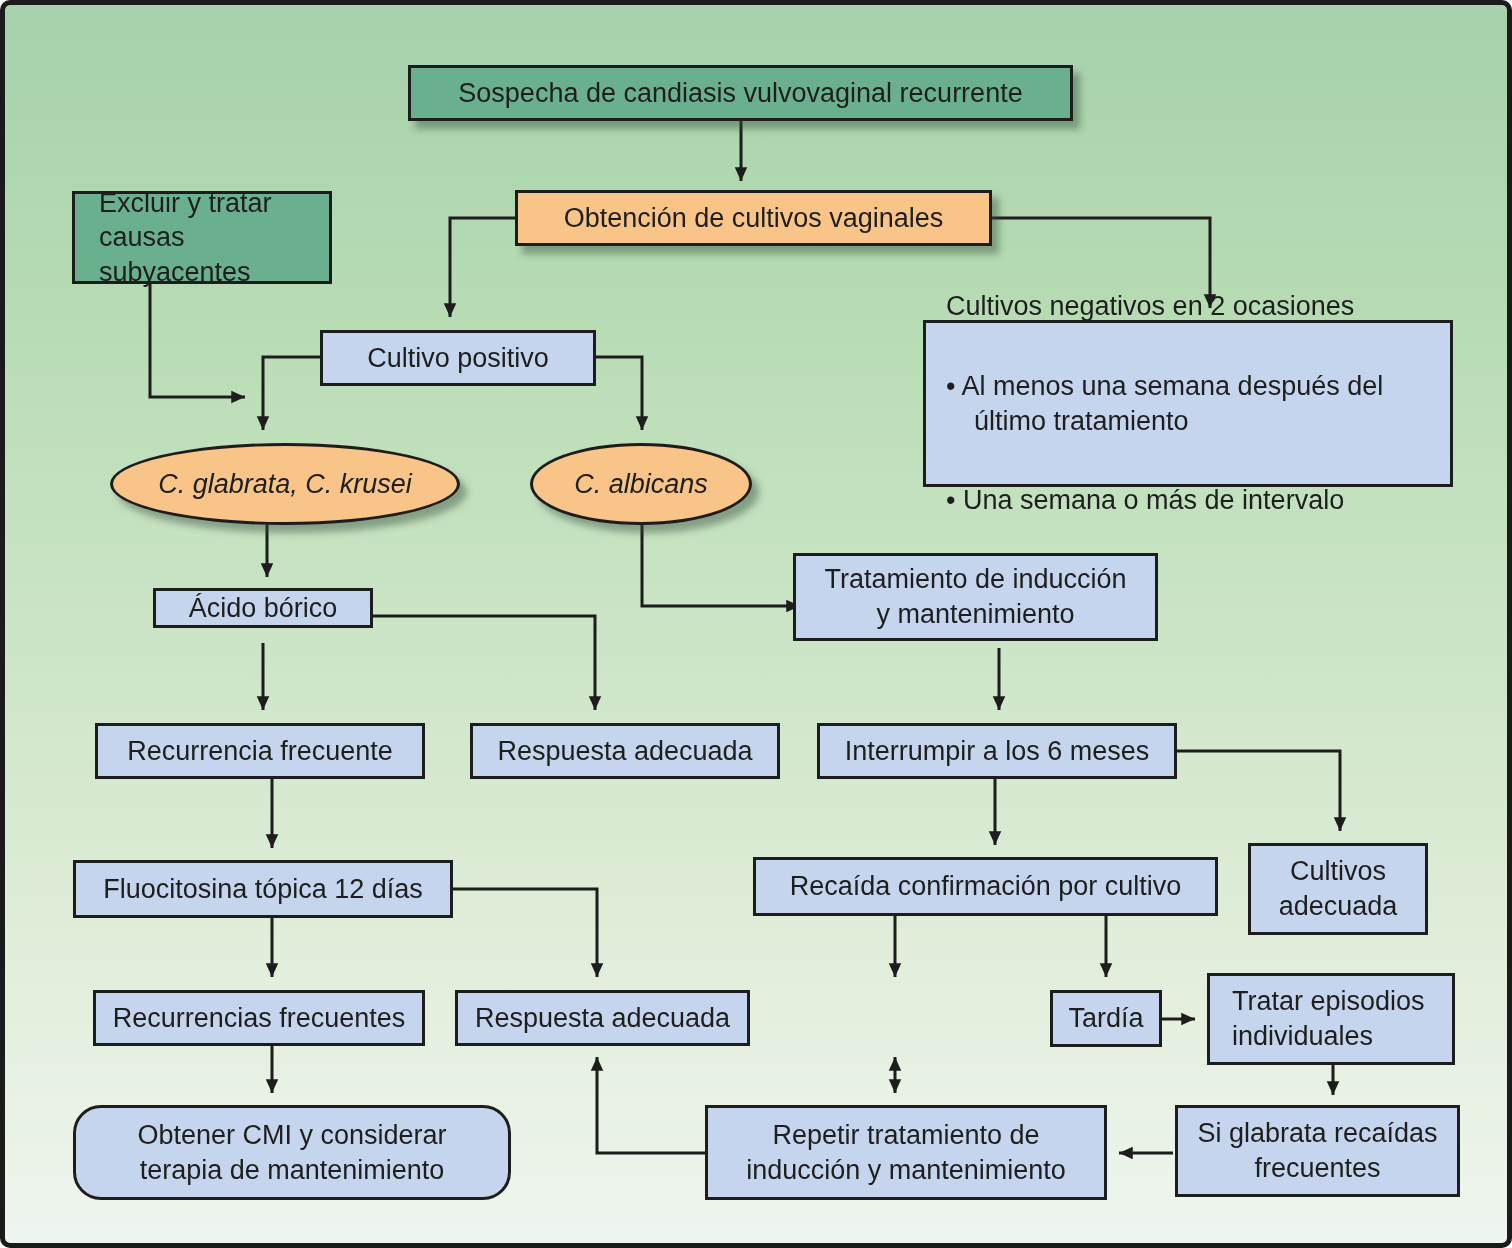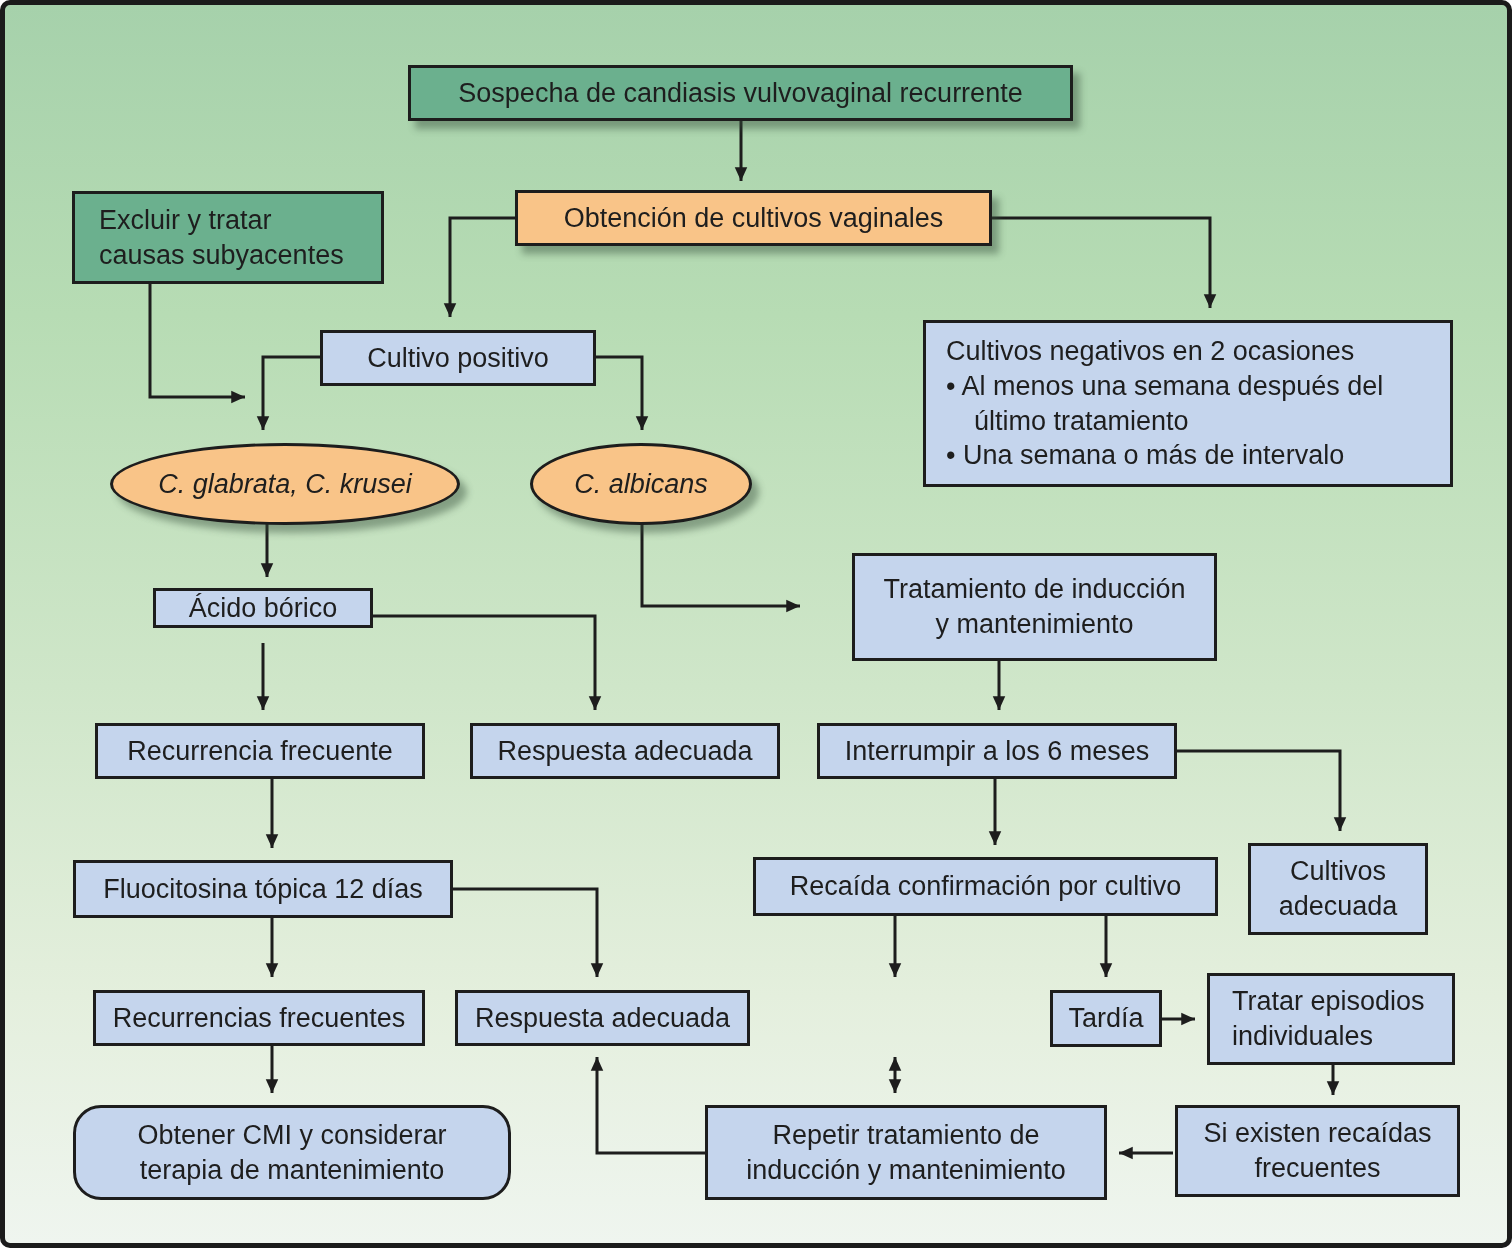--- a/index.html
+++ b/index.html
@@ -27,21 +27,21 @@
     padding:4px 15px;
   }
   .green  { background:var(--green,#6bb08e); }
   .orange { background:var(--orange,#f9c488); }
   .blue   { background:var(--blue,#c5d5ed); }
   .shadowed { box-shadow:7px 8px 7px rgba(55,80,60,0.45); }
   .ellipse { border-radius:50%; font-style:italic; }
   .left-align { justify-content:flex-start; text-align:left; }
   .bullets-box {
     flex-direction:column; align-items:flex-start; justify-content:center;
-    text-align:left; padding:8px 20px;
+    text-align:left; padding:8px 20px;gap:45px;
   }
   .bullet-line { padding-left:28px; text-indent:-28px; }
 </style>
 </head>
 <body>
 
 <div class="canvas">
 
   <svg class="wires" viewBox="0 0 1512 1248">
     <defs>
@@ -72,38 +72,38 @@
     <path class="connector" d="M 1157 1014 H 1190" marker-end="url(#arrow)"></path>
     <path class="connector" d="M 1328 1060 V 1090" marker-end="url(#arrow)"></path>
     <path class="connector" d="M 1168 1148 H 1114" marker-end="url(#arrow)"></path>
     <path class="connector" d="M 700 1148 H 592 V 1052" marker-end="url(#arrow)"></path>
   </svg>
 
   <div class="node green shadowed" style="left:403px; top:60px; width:665px; height:56px;">Sospecha de candiasis vulvovaginal recurrente</div>
 
   <div class="node orange shadowed" style="left:510px; top:185px; width:477px; height:56px;">Obtención de cultivos vaginales</div>
 
-  <div class="node green left-align" style="left:67px; top:186px; width:312px; height:93px; padding-left:24px;">Excluir y tratar
+  <div class="node green left-align" style="left:67px; top:186px; width:260px; height:93px; padding-left:24px;">Excluir y tratar
 causas subyacentes</div>
 
   <div class="node blue" style="left:315px; top:325px; width:276px; height:56px;">Cultivo positivo</div>
 
   <div class="node blue bullets-box" style="left:918px; top:315px; width:530px; height:167px;">
     <div>Cultivos negativos en 2 ocasiones</div>
     <div class="bullet-line">• Al menos una semana después del último tratamiento</div>
     <div class="bullet-line">• Una semana o más de intervalo</div>
   </div>
 
   <div class="node orange ellipse shadowed" style="left:525px; top:438px; width:222px; height:82px;">C. albicans</div>
 
   <div class="node orange ellipse shadowed" style="left:105px; top:438px; width:350px; height:82px;">C. glabrata, C. krusei</div>
 
   <div class="node blue" style="left:148px; top:583px; width:220px; height:40px;">Ácido bórico</div>
 
-  <div class="node blue" style="left:847px; top:548px; width:365px; height:108px;">Tratamiento de inducción
+  <div class="node blue" style="left:788px; top:548px; width:365px; height:88px;">Tratamiento de inducción
 y mantenimiento</div>
 
   <div class="node blue" style="left:90px; top:718px; width:330px; height:56px;">Recurrencia frecuente</div>
 
   <div class="node blue" style="left:465px; top:718px; width:310px; height:56px;">Respuesta adecuada</div>
 
   <div class="node blue" style="left:812px; top:718px; width:360px; height:56px;">Interrumpir a los 6 meses</div>
 
   <div class="node blue" style="left:748px; top:852px; width:465px; height:59px;">Recaída confirmación por cultivo</div>
 
@@ -121,16 +121,16 @@
 
   <div class="node blue left-align" style="left:1202px; top:968px; width:248px; height:92px; padding-left:22px;">Tratar episodios
 individuales</div>
 
   <div class="node blue" style="left:68px; top:1100px; width:438px; height:95px;border-radius:28px;">Obtener CMI y considerar
 terapia de mantenimiento</div>
 
   <div class="node blue" style="left:700px; top:1100px; width:402px; height:95px;">Repetir tratamiento de
 inducción y mantenimiento</div>
 
-  <div class="node blue" style="left:1170px; top:1100px; width:285px; height:92px;">Si existen recaídas
+  <div class="node blue" style="left:1170px; top:1100px; width:285px; height:92px;">Si glabrata recaídas
 frecuentes</div>
 
 </div>
 
 </body></html>

